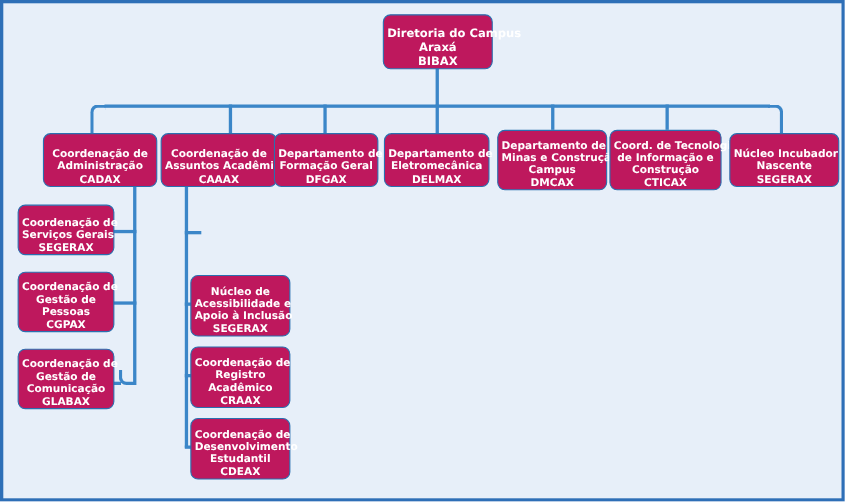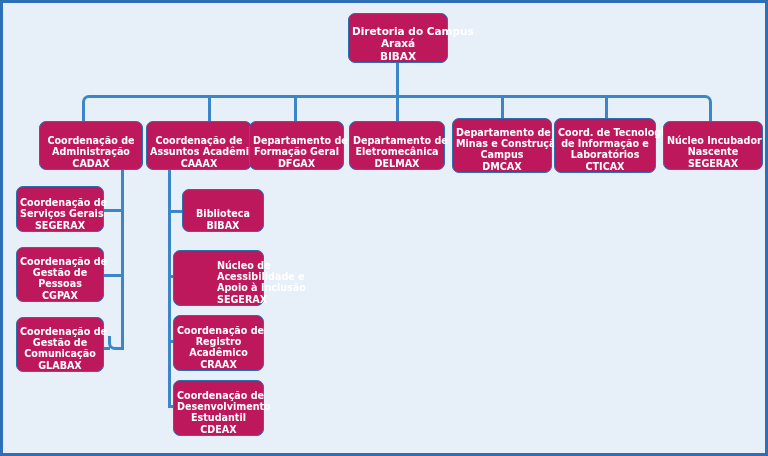--- a/index.html
+++ b/index.html
@@ -139,21 +139,21 @@
       <span class="ln">Minas e Construção</span>
       <span class="ln">Campus</span>
       <span class="ln">DMCAX</span>
     </span>
   </div>
 
   <div class="node level2" style="left:551px; top:115px; width:102px; height:55px;">
     <span class="lines">
       <span class="ln">Coord. de Tecnologia</span>
       <span class="ln">de Informação e</span>
-      <span class="ln">Laboratórios</span>
+      <span class="ln">Construção</span>
       <span class="ln">CTICAX</span>
     </span>
   </div>
 
   <div class="node level2" style="left:660px; top:118px; width:100px; height:49px;">
     <span class="lines">
       <span class="ln">Núcleo Incubador</span>
       <span class="ln">Nascente</span>
       <span class="ln">SEGERAX</span>
     </span>
@@ -178,28 +178,22 @@
 
   <div class="node level3" style="left:13px; top:314px; width:88px; height:55px;">
     <span class="lines">
       <span class="ln">Coordenação de</span>
       <span class="ln">Gestão de</span>
       <span class="ln">Comunicação</span>
       <span class="ln">GLABAX</span>
     </span>
   </div>
 
-  <div class="node level3" style="left:179px; top:186px; width:82px; height:43px;">
-    <span class="lines">
-      <span class="ln">Biblioteca</span>
-      <span class="ln">BIBAX</span>
-    </span>
-  </div>
-
-  <div class="node level3" style="left:170px; top:247px; width:91px; height:56px;padding-left:40px;">
+
+  <div class="node level3" style="left:170px; top:247px; width:91px; height:56px;">
     <span class="lines">
       <span class="ln">Núcleo de</span>
       <span class="ln">Acessibilidade e</span>
       <span class="ln">Apoio à Inclusão</span>
       <span class="ln">SEGERAX</span>
     </span>
   </div>
 
   <div class="node level3" style="left:170px; top:312px; width:91px; height:56px;">
     <span class="lines">

